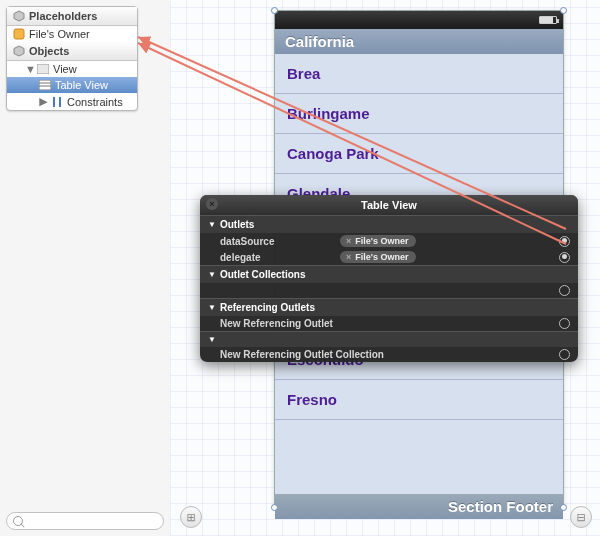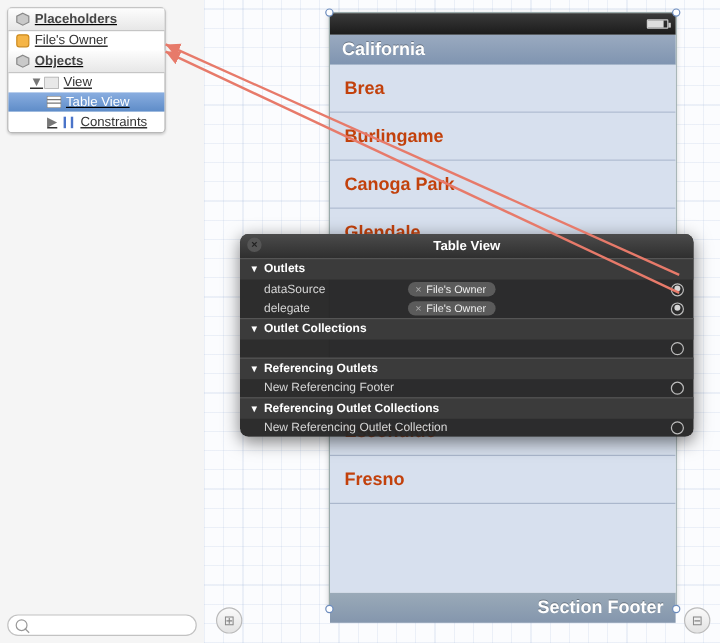--- a/index.html
+++ b/index.html
@@ -14,21 +14,20 @@
   }
   
   .outline {
     position: absolute;
     left: 6px; top: 6px;
     width: 132px;
     background: #fff;
     border: 1px solid #b8b8b8;
     border-radius: 4px;
     box-shadow: 0 1px 2px rgba(0,0,0,0.15);
-    text-decoration: underline;
   }
   .outline-header {
     display: flex; align-items: center;
     padding: 3px 6px;
     background: linear-gradient(#fdfdfd,#e7e7e7);
     border-bottom: 1px solid #c5c5c5;
     font-weight: bold;
     color: #444;
     font-size: 11px;
   }
@@ -82,21 +81,21 @@
     background: linear-gradient(#9aaac0,#7f94b0);
     color: #fff; font-weight:bold;
     padding: 4px 10px; font-size:15px;
     text-shadow: 0 -1px 0 rgba(0,0,0,0.3);
   }
   .sect-ftr { background: linear-gradient(#9aaab8,#8496ad); text-align: right; }
   .tv-body { background:#d7e0ee; height:440px; overflow:hidden; }
   .cell {
     padding: 11px 12px;
     font-size: 15px; font-weight:bold;
-    color: #c2410c;
+    color: #4c1d95;
     border-bottom: 1px solid #aab7cc;
     background:#d7e0ee;
   }
 
   
   .inspector {
     position: absolute;
     left: 200px; top: 195px;
     width: 378px;
     background: rgba(38,38,38,0.97);
@@ -121,20 +120,21 @@
   }
   .group-hdr {
     display:flex;align-items:center; padding:3px 8px;
     background:#3b3b3b; font-weight:bold; color:#fff;
     border-top:1px solid #555;
   }
   .group-hdr .tri{ margin-right:4px; font-size:8px;}
   .conn-row {
     display:flex; align-items:center; padding:2px 8px 2px 20px;
     color:#d6d6d6;
+    font-weight:bold;
   }
   .conn-row .lbl { flex: 0 0 120px; }
   .conn-row .dest {
     flex:1; display:flex; align-items:center; justify-content:flex-start;
   }
   .pill {
     background:#5b5b5b; border-radius:8px; padding:1px 8px 1px 6px;
     display:inline-flex; align-items:center; font-size:9px; color:#eee;
   }
   .pill .x { margin-right:4px; color:#aaa; }
@@ -269,26 +269,25 @@
     </div>
   <div class="conn-row">
     <span class="dest"></span>
       <span class="port"></span>
   </div>
   <div class="group-hdr">
       <span class="tri">▼</span>
       <span>Referencing Outlets</span>
     </div>
   <div class="conn-row">
-    <span class="lbl" style="flex:1">New Referencing Footer</span>
+    <span class="lbl" style="flex:1">New Referencing Outlet</span>
     <span class="port"></span>
   </div>
   <div class="group-hdr">
       <span class="tri">▼</span>
-      <span>Referencing Outlet Collections</span>
     </div>
   <div class="conn-row">
     <span class="lbl" style="flex:1">New Referencing Outlet Collection</span>
     <span class="port"></span>
   </div>
 </div>
 
 <div class="bottom-left">
   <span class="filter-icon"></span>
 </div>

